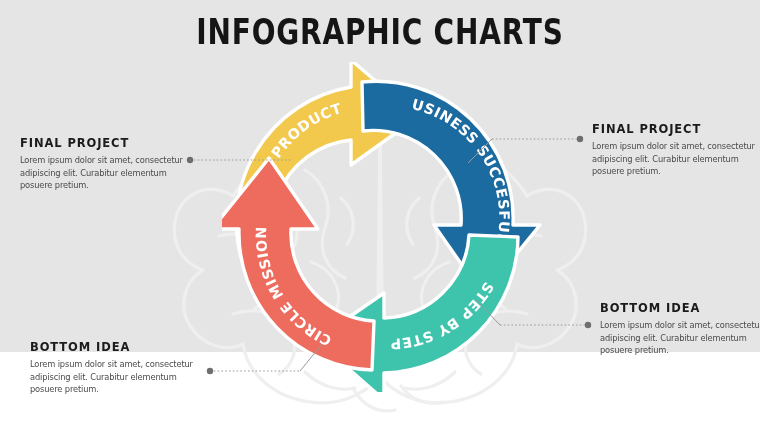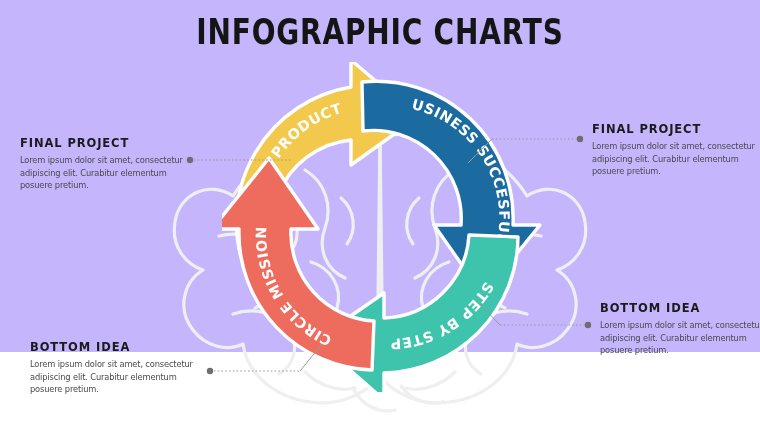--- a/index.html
+++ b/index.html
@@ -6,21 +6,21 @@
   html, body {
     margin: 0; padding: 0;
     width: 760px; height: 428px;
     background: #ffffff;
     font-family: "Liberation Sans", sans-serif;
     overflow: hidden;
   }
   #stage {
     position: relative;
     width: 760px; height: 352px;
-    background: #c4b5fd;
+    background: #e5e5e5;
   }
 
   
   .title {
     position: absolute;
     top: 12px; left: 0; width: 760px;
     text-align: center;
     font-family: "DejaVu Sans", sans-serif;
     font-weight: bold;
     font-size: 35px;

